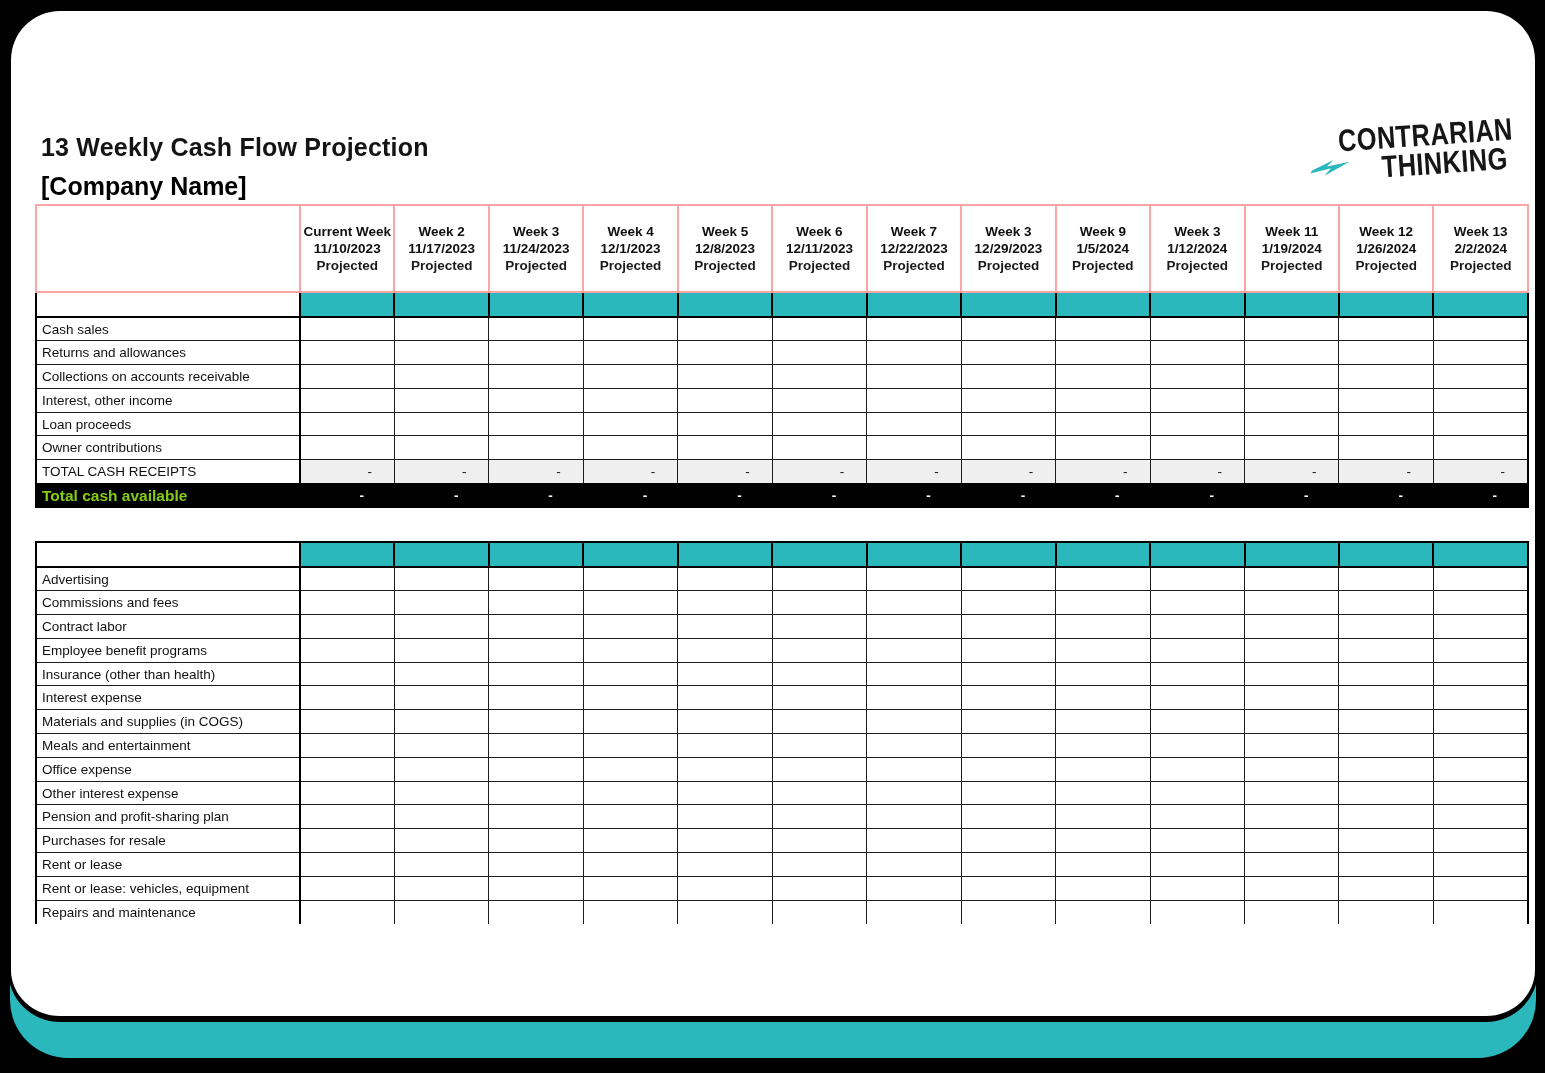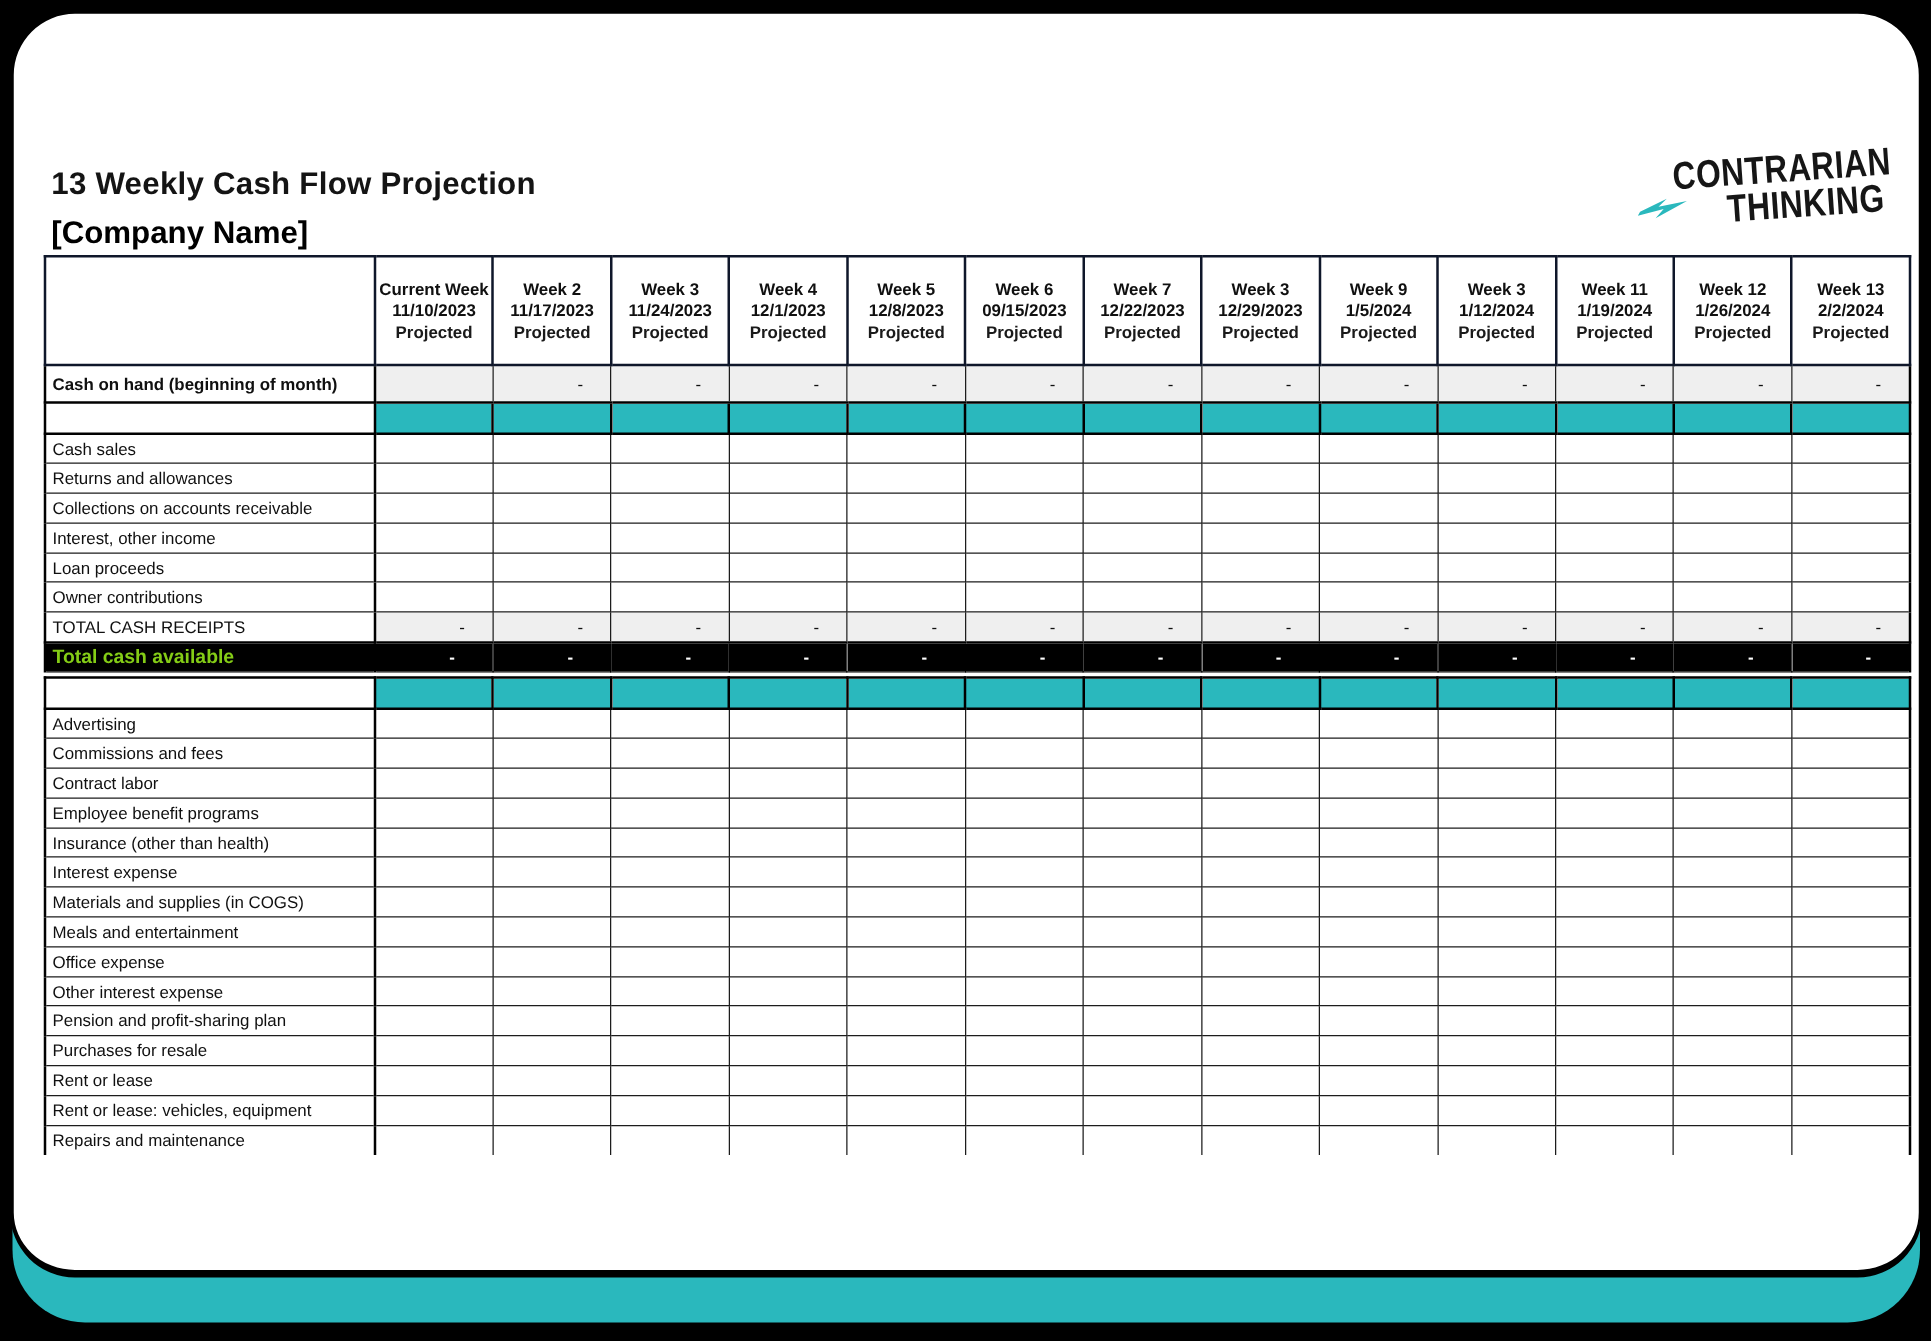--- a/index.html
+++ b/index.html
@@ -84,21 +84,21 @@
   #grid-bottom { top: 530px; }
 
   .grid td, .grid th {
     border: 1px solid #1c1c1c;
     overflow: hidden; white-space: nowrap;
     vertical-align: middle;
     padding: 0;
   }
 
   .grid thead th {
-    border: 2px solid #0f172a;
+    border: 2px solid #fca5a5;
     background: #fff;
     height: 87px;
     text-align: center;
   }
   .h-name, .h-date { font-weight: bold; font-size: 13.5px; line-height: 17px; }
   .h-status { font-size: 13.5px; line-height: 17px; color: #1a1a1a; }
 
   .grid .lbl {
     text-align: left; padding-left: 5px;
     font-size: 13.5px;
@@ -195,21 +195,21 @@
               <div class="h-date">12/1/2023</div>
               <div class="h-status">Projected</div>
             </th>
             <th>
               <div class="h-name">Week 5</div>
               <div class="h-date">12/8/2023</div>
               <div class="h-status">Projected</div>
             </th>
             <th>
               <div class="h-name">Week 6</div>
-              <div class="h-date">09/15/2023</div>
+              <div class="h-date">12/11/2023</div>
               <div class="h-status">Projected</div>
             </th>
             <th>
               <div class="h-name">Week 7</div>
               <div class="h-date">12/22/2023</div>
               <div class="h-status">Projected</div>
             </th>
             <th>
               <div class="h-name">Week 3</div>
               <div class="h-date">12/29/2023</div>
@@ -236,36 +236,20 @@
               <div class="h-status">Projected</div>
             </th>
             <th>
               <div class="h-name">Week 13</div>
               <div class="h-date">2/2/2024</div>
               <div class="h-status">Projected</div>
             </th>
           </tr>
         </thead>
         <tbody>
-          <tr class="carry">
-            <td class="lbl">Cash on hand (beginning of month)</td>
-            <td class="cell"></td>
-            <td class="cell">-</td>
-            <td class="cell">-</td>
-            <td class="cell">-</td>
-            <td class="cell">-</td>
-            <td class="cell">-</td>
-            <td class="cell">-</td>
-            <td class="cell">-</td>
-            <td class="cell">-</td>
-            <td class="cell">-</td>
-            <td class="cell">-</td>
-            <td class="cell">-</td>
-            <td class="cell">-</td>
-          </tr>
           <tr class="section">
             <td class="lbl">CASH RECEIPTS</td>
             <td class="cell"></td>
             <td class="cell"></td>
             <td class="cell"></td>
             <td class="cell"></td>
             <td class="cell"></td>
             <td class="cell"></td>
             <td class="cell"></td>
             <td class="cell"></td>

